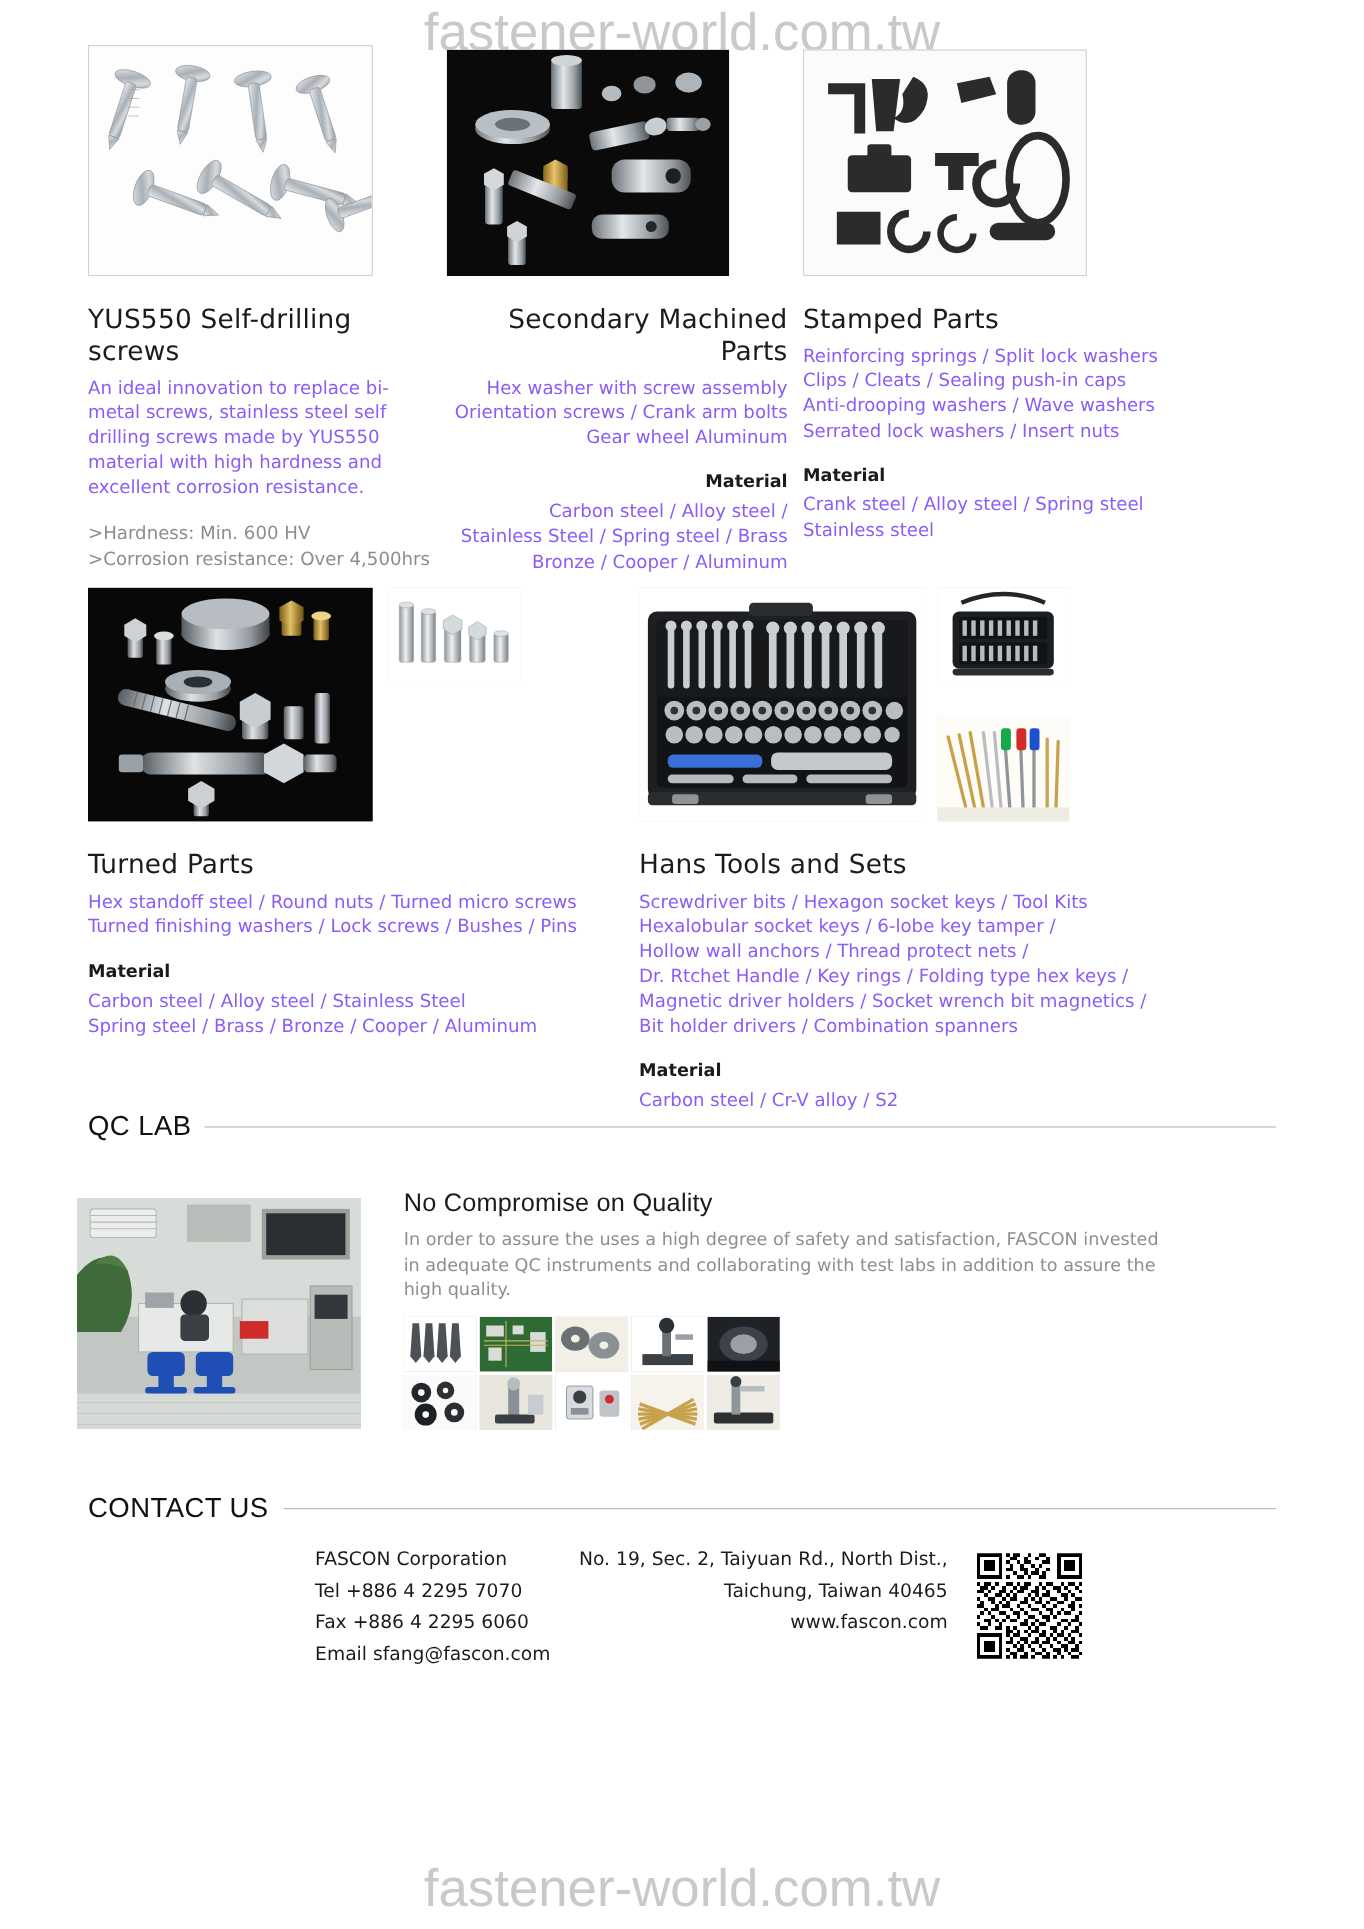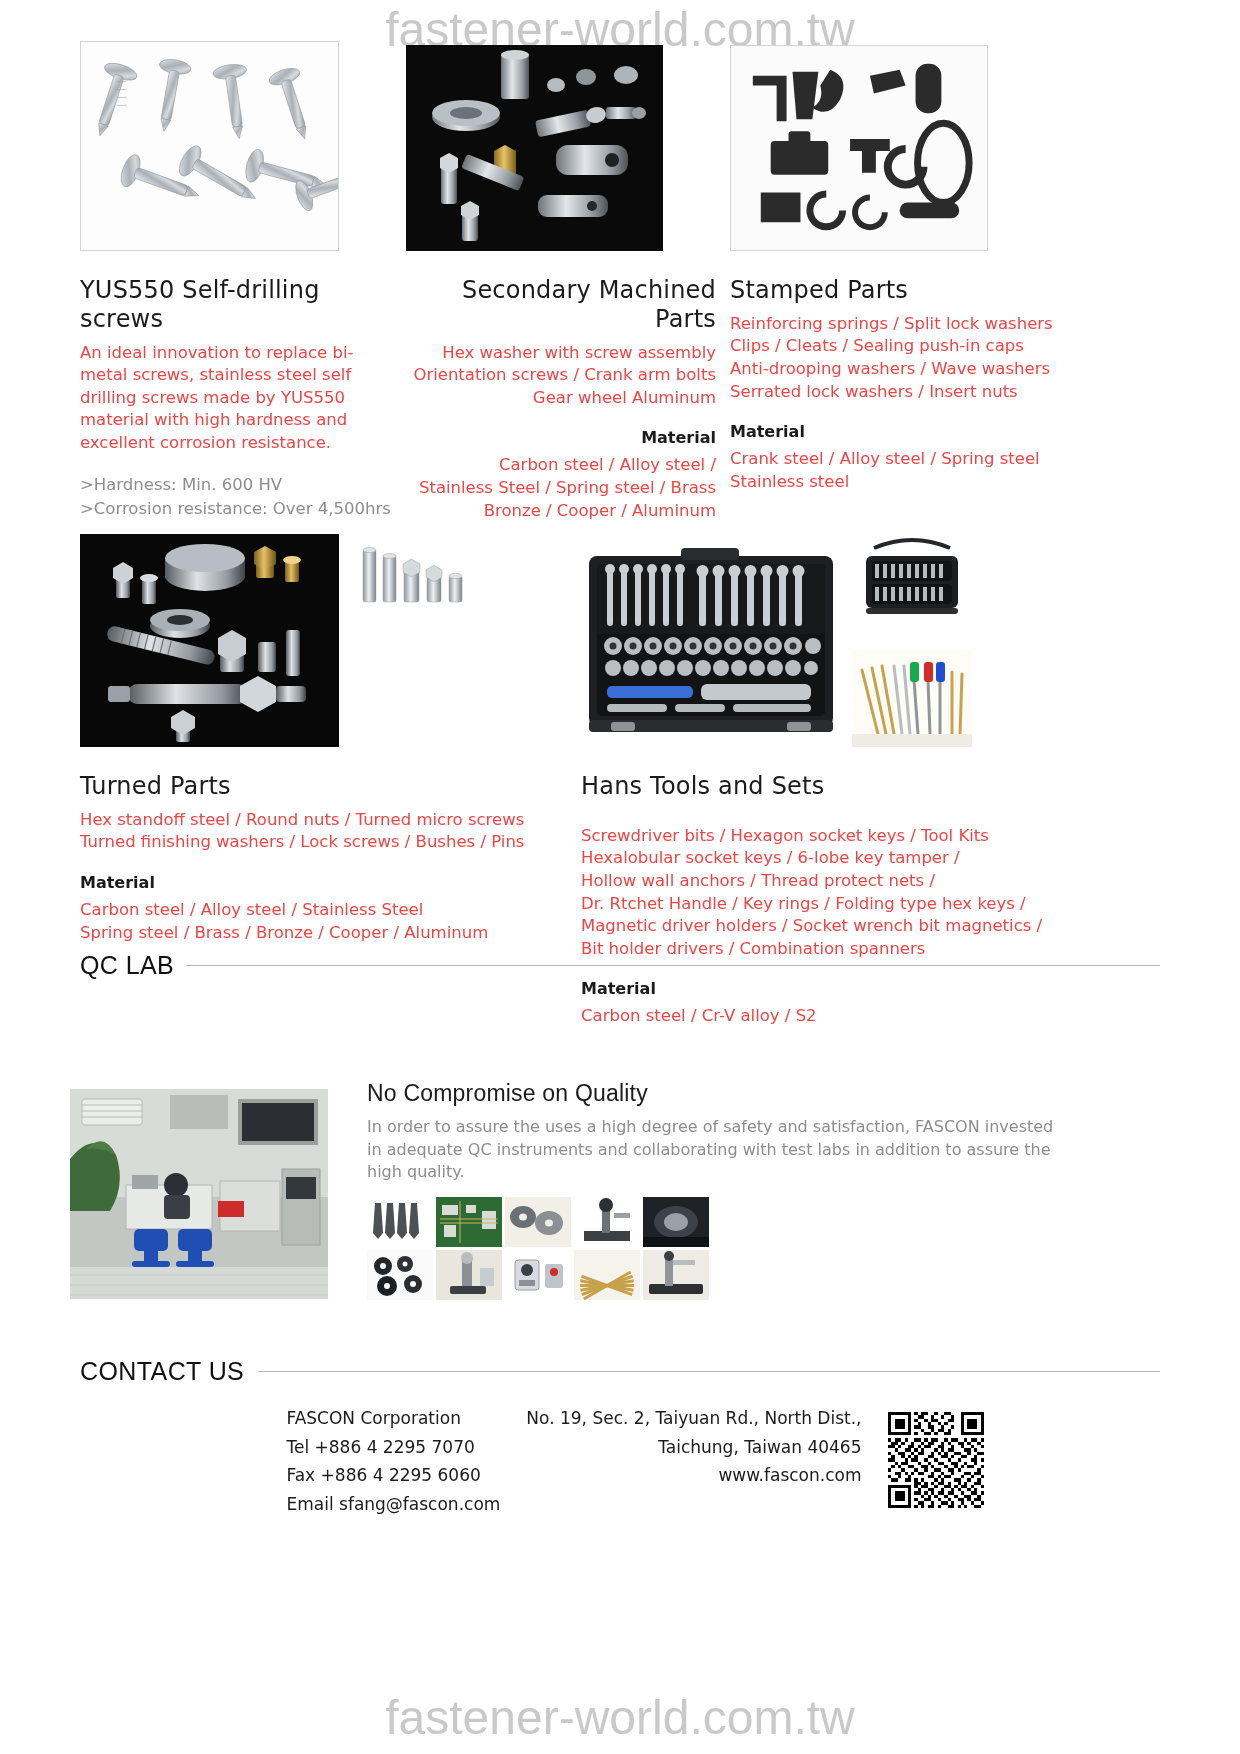--- a/index.html
+++ b/index.html
@@ -20,21 +20,21 @@
   }
   .watermark.top { top: 2px; }
   .watermark.bottom { top: 1690px; }
 
   
   .sec-title {
     font-size: 24px; font-weight: 400; color: #1b1b1b;
     letter-spacing: 0.2px; line-height: 1.2;
   }
   .body-text {
-    font-size: 16.5px; color: #ef4444; line-height: 22.6px; font-weight: 400;
+    font-size: 16.5px; color: #8b5cf6; line-height: 22.6px; font-weight: 400;
   }
   .material-head {
     font-size: 16px; color: #1b1b1b; font-weight: 700; line-height: 22px;
   }
   .spec-line { font-size: 16.5px; color: #8d8d8d; line-height: 24px; }
 
   
   .photo { position: absolute; overflow: hidden; background:#efefef; }
   .photo.bordered { border: 1px solid #d3d3d3; }
 
@@ -62,21 +62,21 @@
     position: absolute; display: flex; align-items: center; gap: 14px;
     width: 1080px; left: 80px;
   }
   .section-head .label {
     font-family: "Liberation Sans", sans-serif;
     font-size: 25px; font-weight: 400; color: #111; letter-spacing: 0.4px;
     white-space: nowrap;
   }
   .section-head .rule { flex: 1; height: 1px; background: #b5b5b5; }
 
-  #qc-head { top: 951px; gap: 12px; }
+  #qc-head { top: 1010px; gap: 12px; }
   #contact-head { top: 1357px; }
 
   
   #qclab-photo { left: 70px; top: 1089px; width: 258px; height: 210px; }
   .qc-text { position: absolute; left: 367px; top: 1080px; width: 690px; }
   .qc-title {
     font-family: "Liberation Sans", sans-serif;
     font-size: 23px; color: #1b1b1b; font-weight: 400; letter-spacing: .2px;
   }
   .qc-body { font-size: 16px; color: #8d8d8d; line-height: 22.5px; margin-top: 9px; }
@@ -509,21 +509,21 @@
     </div>
     <div class="material-head" style="margin-top:18px;">Material</div>
     <div style="margin-top:5px;">
       <div class="body-text">Carbon steel / Alloy steel / Stainless Steel</div>
       <div class="body-text">Spring steel / Brass / Bronze / Cooper / Aluminum</div>
     </div>
   </div>
 
   <div class="col5">
     <div class="sec-title">Hans Tools and Sets</div>
-    <div style="margin-top:24px;">
+    <div style="margin-top:8px;">
       <div class="body-text">Screwdriver bits / Hexagon socket keys / Tool Kits</div>
       <div class="body-text">Hexalobular socket keys / 6-lobe key tamper /</div>
       <div class="body-text">Hollow wall anchors / Thread protect nets /</div>
       <div class="body-text">Dr. Rtchet Handle / Key rings / Folding type hex keys /</div>
       <div class="body-text">Magnetic driver holders / Socket wrench bit magnetics /</div>
       <div class="body-text">Bit holder drivers / Combination spanners</div>
     </div>
     <div class="material-head" style="margin-top:18px;">Material</div>
     <div style="margin-top:5px;">
       <div class="body-text">Carbon steel / Cr-V alloy / S2</div>

